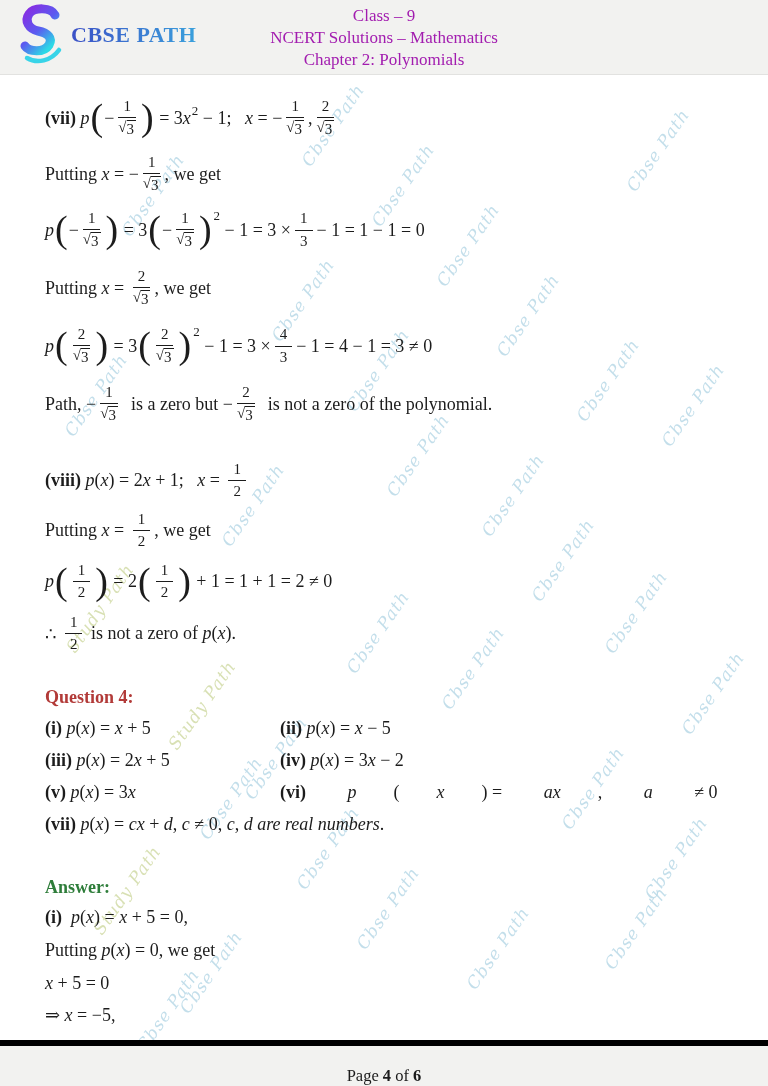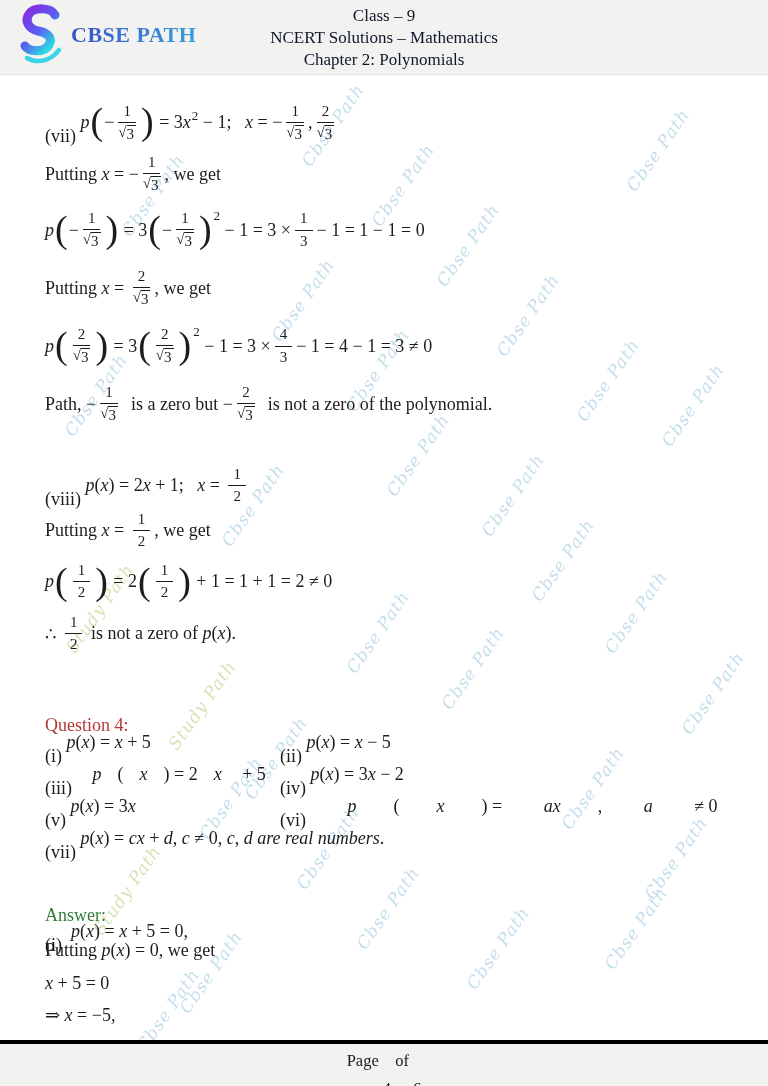--- a/index.html
+++ b/index.html
@@ -15,46 +15,46 @@
   
   .header{position:absolute;top:0;left:0;width:768px;height:75px;background:var(--header-bg);
           border-bottom:1px solid #e2e2e0;z-index:3;}
   .logo{position:absolute;left:16px;top:4px;}
   .brand{position:absolute;left:71px;top:22px;font-size:22px;font-weight:bold;letter-spacing:.5px;
          color:var(--brand);}
   @supports (background-clip:text) or (-webkit-background-clip:text){
     .brand{background:linear-gradient(90deg,#3b50c6,#3aa0dc);
            -webkit-background-clip:text;background-clip:text;color:transparent;}
   }
-  .htitle{position:absolute;left:0;right:0;top:5px;text-align:center;font-size:17px;line-height:22px;color:#0f172a;}
+  .htitle{position:absolute;left:0;right:0;top:5px;text-align:center;font-size:17px;line-height:22px;color:#a21caf;}
   
   .wm{position:absolute;font-family:"DejaVu Serif",serif;font-style:italic;font-size:17px;
       letter-spacing:1px;transform:rotate(-55deg);transform-origin:center;opacity:.8;
       z-index:0;pointer-events:none;white-space:nowrap;}
   
   .page-content{position:absolute;inset:0;z-index:1;}
   .mline{position:absolute;display:flex;align-items:center;white-space:pre;font-size:18px;color:var(--text);}
   .ital{font-style:italic;}
-  .bold{font-weight:normal;margin-top:28px;}
+  .bold{font-weight:bold;}
   .qlabel{color:var(--q-color);}
   .alabel{color:var(--a-color);}
   .frac{display:inline-flex;flex-direction:column;align-items:center;margin:0 4px;font-size:15px;line-height:1.15;}
   .num{border-bottom:1.4px solid var(--text);padding:0 5px 2px;}
   .den{padding-top:2px;}
   .num,.den{display:flex;align-items:flex-end;justify-content:center;}
   .sqrt{white-space:nowrap;display:inline-flex;align-items:flex-start;}
   .rsign{line-height:1.05;}
   .rad{border-top:1.5px solid var(--text);padding:1px 2px 0 0;line-height:1.05;}
   .bp{font-size:38px;line-height:.85;font-weight:300;margin:0 1px;transform:translateY(-1px);}
   .sup{font-size:13px;position:relative;top:-7px;margin-left:1px;}
   .sup.hi{top:0;align-self:flex-start;margin-top:-2px;}
   
   .footer{position:absolute;left:0;bottom:0;width:768px;height:46px;background:var(--header-bg);
-          border-top:4px solid #000000;z-index:3;display:flex;justify-content:center;align-items:flex-start;
-          padding-top:7px;font-size:16.5px;white-space:pre;}
+          border-top:6px solid #000000;z-index:3;display:flex;justify-content:center;align-items:flex-start;
+          padding-top:20px;font-size:16.5px;white-space:pre;}
 </style>
 </head>
 <body>
 
 <div class="header">
   <svg class="logo" width="50" height="68" viewBox="0 0 50 68" aria-hidden="true">
     <defs>
       <linearGradient id="lgS" x1="0" y1="0" x2="0.7" y2="1">
         <stop offset="0" stop-color="#8a2be2"></stop>
         <stop offset="0.55" stop-color="#5b5bf0"></stop>
@@ -147,21 +147,21 @@
             <span class="rsign">√</span>
             <span class="rad">3</span>
           </span></span></span><span class="txt">  is not a zero of the polynomial.</span></div>
     <div class="mline" style="top: 461px; left: 45px;"><span class="bold">(viii) </span><span class="ital">p</span><span class="txt">(</span><span class="ital">x</span><span class="txt">) = 2</span><span class="ital">x</span><span class="txt"> + 1;   </span><span class="ital">x</span><span class="txt"> = </span><span class="frac"><span class="num"><span class="txt">1</span></span><span class="den"><span class="txt">2</span></span></span></div>
     <div class="mline" style="top: 511px; left: 45px;"><span class="txt">Putting </span><span class="ital">x</span><span class="txt"> = </span><span class="frac"><span class="num"><span class="txt">1</span></span><span class="den"><span class="txt">2</span></span></span><span class="txt">, we get</span></div>
     <div class="mline" style="top: 562px; left: 45px;"><span class="ital">p</span><span class="bp">(</span><span class="frac"><span class="num"><span class="txt">1</span></span><span class="den"><span class="txt">2</span></span></span><span class="bp">)</span><span class="txt"> = 2</span><span class="bp">(</span><span class="frac"><span class="num"><span class="txt">1</span></span><span class="den"><span class="txt">2</span></span></span><span class="bp">)</span><span class="txt"> + 1 = 1 + 1 = 2 ≠ 0</span></div>
     <div class="mline" style="top: 614px; left: 45px;"><span class="txt">∴ </span><span class="frac"><span class="num"><span class="txt">1</span></span><span class="den"><span class="txt">2</span></span></span><span class="txt"> is not a zero of </span><span class="ital">p</span><span class="txt">(</span><span class="ital">x</span><span class="txt">).</span></div>
     <div class="mline" style="top: 687px; left: 45px;"><span class="bold qlabel">Question 4: </span></div>
     <div class="mline" style="top: 718px; left: 45px;"><span class="bold">(i) </span><span class="ital">p</span><span class="txt">(</span><span class="ital">x</span><span class="txt">) = </span><span class="ital">x</span><span class="txt"> + 5</span></div>
     <div class="mline" style="top: 718px; left: 280px;"><span class="bold">(ii) </span><span class="ital">p</span><span class="txt">(</span><span class="ital">x</span><span class="txt">) = </span><span class="ital">x</span><span class="txt"> − 5</span></div>
-    <div class="mline" style="top: 750px; left: 45px; gap: 16px;"><span class="bold">(iii) </span><span class="ital">p</span><span class="txt">(</span><span class="ital">x</span><span class="txt">) = 2</span><span class="ital">x</span><span class="txt"> + 5</span></div>
+    <div class="mline" style="top: 750px; left: 45px;"><span class="bold">(iii) </span><span class="ital">p</span><span class="txt">(</span><span class="ital">x</span><span class="txt">) = 2</span><span class="ital">x</span><span class="txt"> + 5</span></div>
     <div class="mline" style="top: 750px; left: 280px;"><span class="bold">(iv) </span><span class="ital">p</span><span class="txt">(</span><span class="ital">x</span><span class="txt">) = 3</span><span class="ital">x</span><span class="txt"> − 2</span></div>
     <div class="mline" style="top: 782px; left: 45px;"><span class="bold">(v) </span><span class="ital">p</span><span class="txt">(</span><span class="ital">x</span><span class="txt">) = 3</span><span class="ital">x</span></div>
     <div class="mline" style="top: 782px; left: 280px; gap: 37px;"><span class="bold">(vi) </span><span class="ital">p</span><span class="txt">(</span><span class="ital">x</span><span class="txt">) = </span><span class="ital">ax</span><span class="txt">, </span><span class="ital">a</span><span class="txt"> ≠ 0</span></div>
     <div class="mline" style="top: 814px; left: 45px;"><span class="bold">(vii) </span><span class="ital">p</span><span class="txt">(</span><span class="ital">x</span><span class="txt">) = </span><span class="ital">cx</span><span class="txt"> + </span><span class="ital">d</span><span class="txt">, </span><span class="ital">c</span><span class="txt"> ≠ 0, </span><span class="ital">c</span><span class="txt">, </span><span class="ital">d are real numbers</span><span class="txt">.</span></div>
     <div class="mline" style="top: 877px; left: 45px;"><span class="bold alabel">Answer:</span></div>
     <div class="mline" style="top: 907px; left: 45px;"><span class="bold">(i) </span><span class="ital"> p</span><span class="txt">(</span><span class="ital">x</span><span class="txt">) = </span><span class="ital">x</span><span class="txt"> + 5 = 0,</span></div>
     <div class="mline" style="top: 940px; left: 45px;"><span class="txt">Putting </span><span class="ital">p</span><span class="txt">(</span><span class="ital">x</span><span class="txt">) = 0, we get</span></div>
     <div class="mline" style="top: 973px; left: 45px;"><span class="ital">x</span><span class="txt"> + 5 = 0</span></div>
     <div class="mline" style="top: 1004px; left: 45px;"><span class="txt">⇒ </span><span class="ital">x</span><span class="txt"> = −5,</span></div>
   </div>

